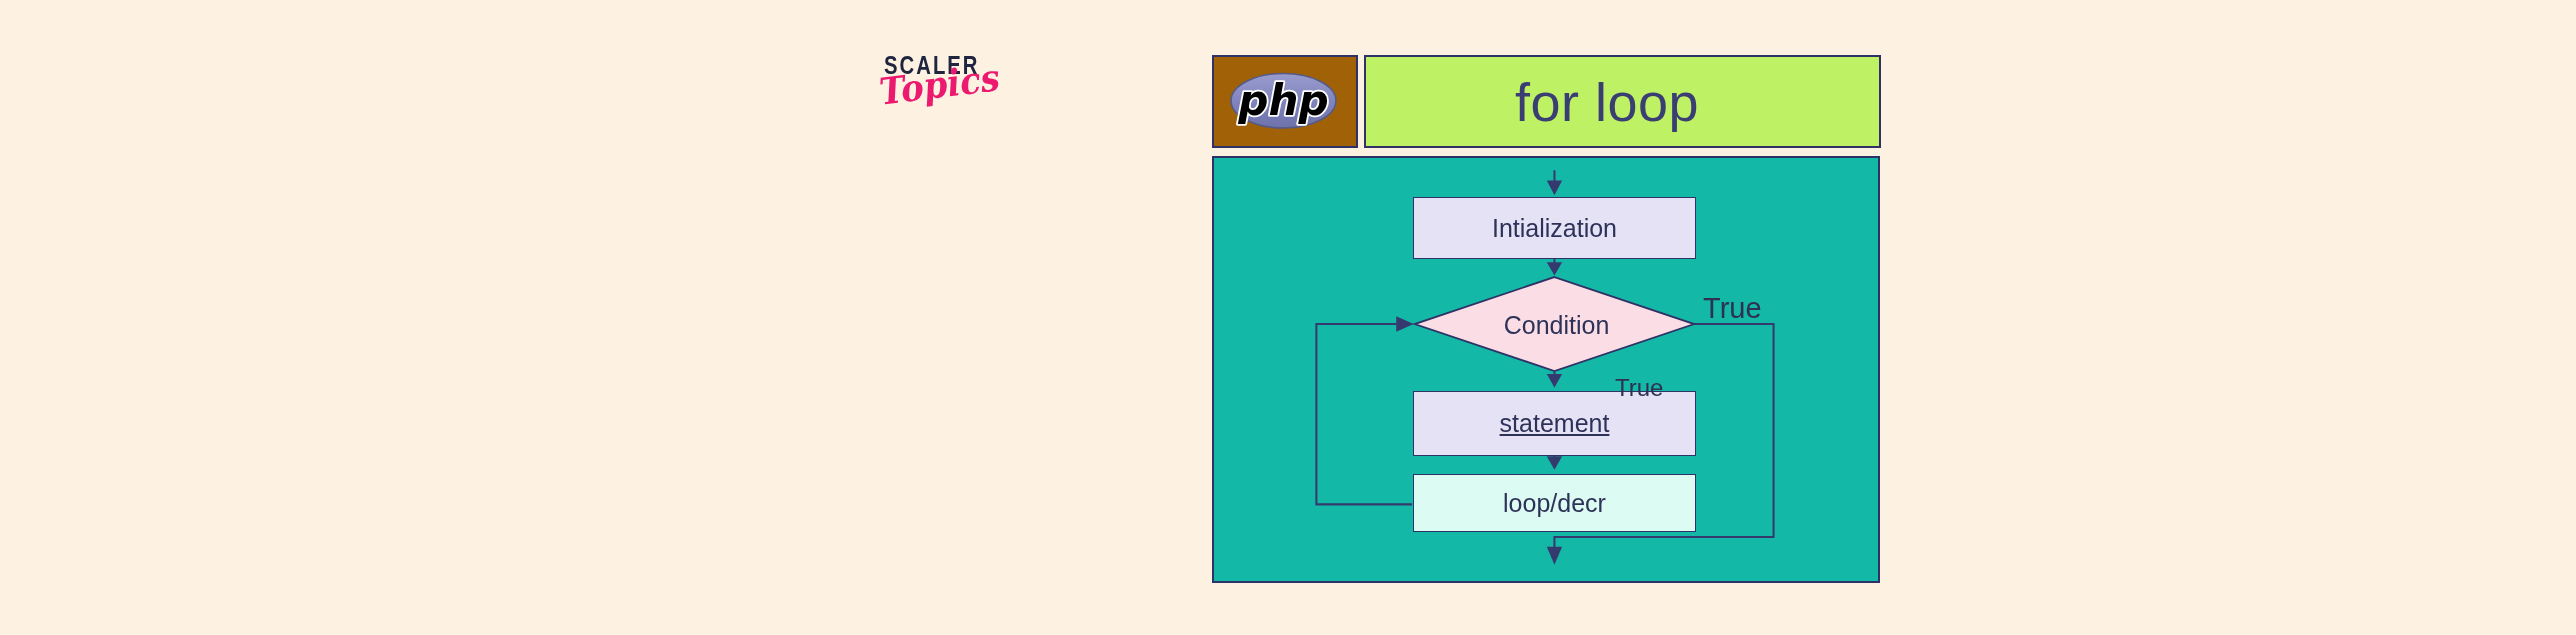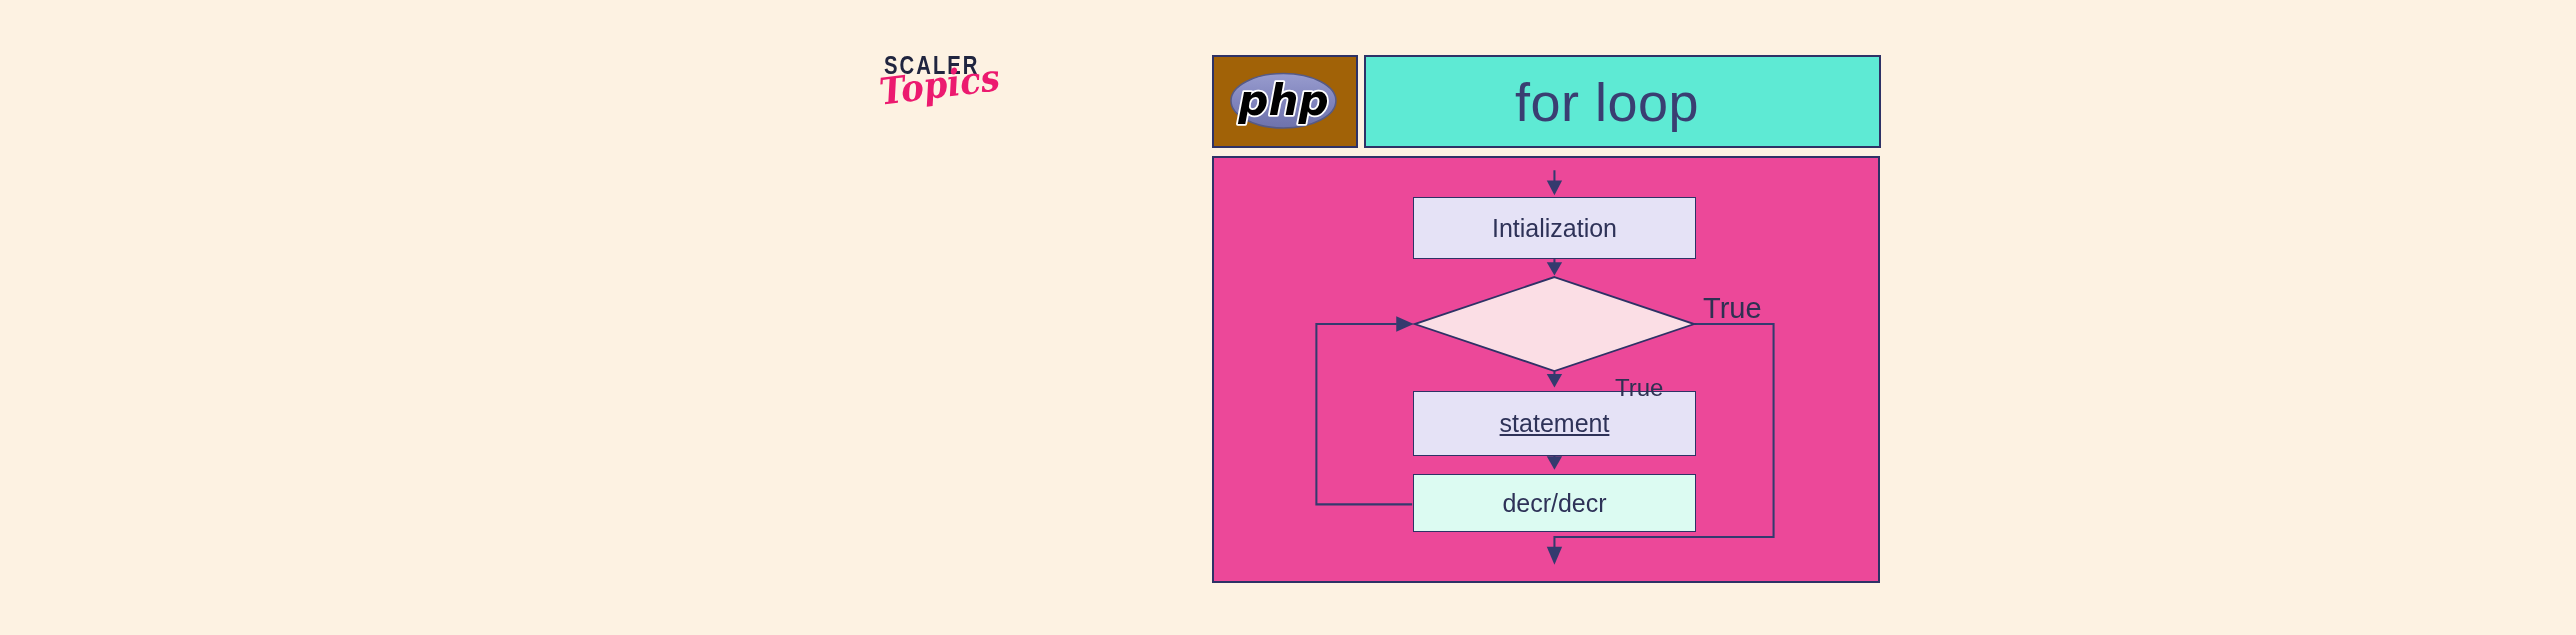--- a/index.html
+++ b/index.html
@@ -27,32 +27,32 @@
 
   
   .php-box{
     position:absolute;left:1212px;top:55px;width:146px;height:93px;
     background:#a16207;border:2.1px solid #2e3266;box-sizing:border-box;
     display:flex;align-items:center;justify-content:center;
   }
   .php-box svg{display:block;}
   .title-box{
     position:absolute;left:1364px;top:55px;width:517px;height:93px;
-    background:#5eead4;border:2.1px solid #2e3266;box-sizing:border-box;
+    background:#bef264;border:2.1px solid #2e3266;box-sizing:border-box;
     display:flex;align-items:center;justify-content:center;
   }
   .title-text{
     font-size:54px;color:#3a3e72;letter-spacing:0.5px;
     transform:translateX(-15.5px);
   }
 
   
   .flow{
     position:absolute;left:1212px;top:156px;width:668px;height:427px;
-    background:#ec4899;border:2.1px solid #2e3266;box-sizing:border-box;padding-left:28px;
+    background:#14b8a6;border:2.1px solid #2e3266;box-sizing:border-box;padding-left:28px;
   }
   .flow svg.connectors{position:absolute;left:0;top:0;width:100%;height:100%;}
 
   .node{
     position:absolute;left:199px;width:283px;box-sizing:border-box;
     border:1.5px solid #2e3266;
     display:flex;align-items:center;justify-content:center;
     font-size:25px;color:#2e3258;
   }
   .node-init{top:39px;height:62px;background:#e5e2f6;}
@@ -123,27 +123,30 @@
         <polygon points="356,310 356,340 390,325"></polygon>
       </g>
 
       <polygon points="665,233 938,325 665,417 392,325" stroke="#2e3266" stroke-width="3.5" fill="#fbdee5"></polygon>
     </svg>
 
     <div class="node node-init">
       <span>Intialization</span>
     </div>
 
+    <div class="diamond-label">
+      <span>Condition</span>
+    </div>
 
     <div class="node node-statement">
       <span>statement</span>
     </div>
 
     <div class="node node-incr">
-      <span>decr/decr</span>
+      <span>loop/decr</span>
     </div>
 
     <div class="edge-label edge-label-false">True</div>
     <div class="edge-label edge-label-true">True</div>
   </div>
 
 </div>
 
 
 </body></html>

